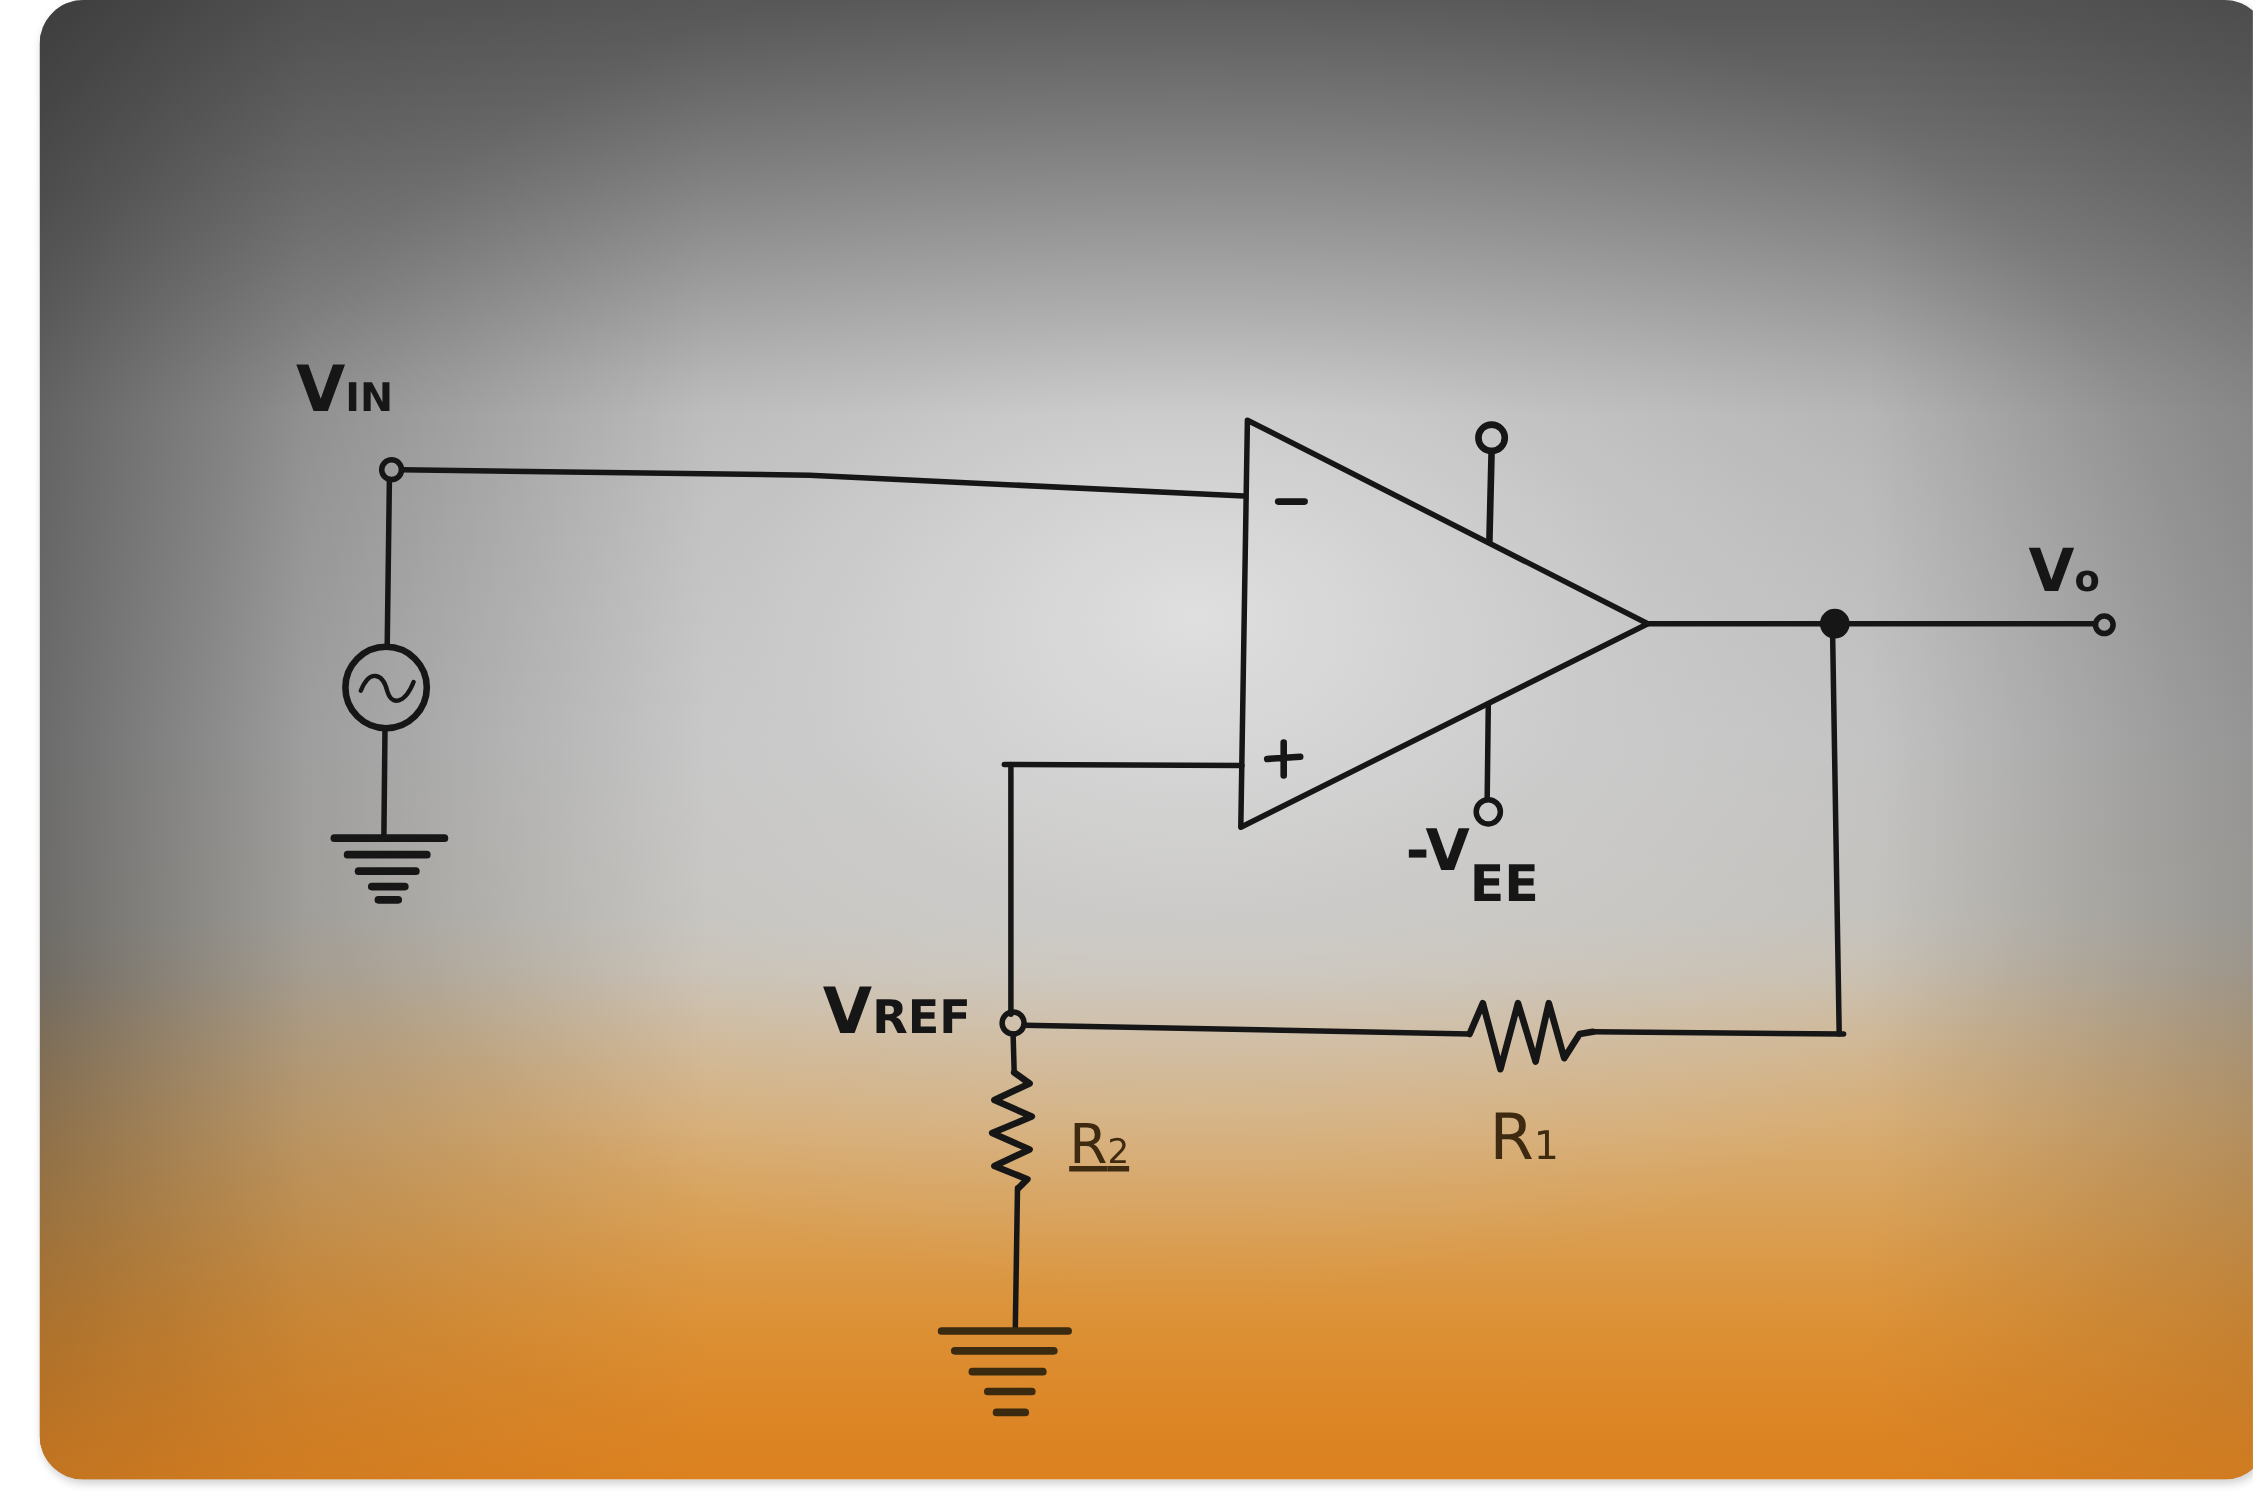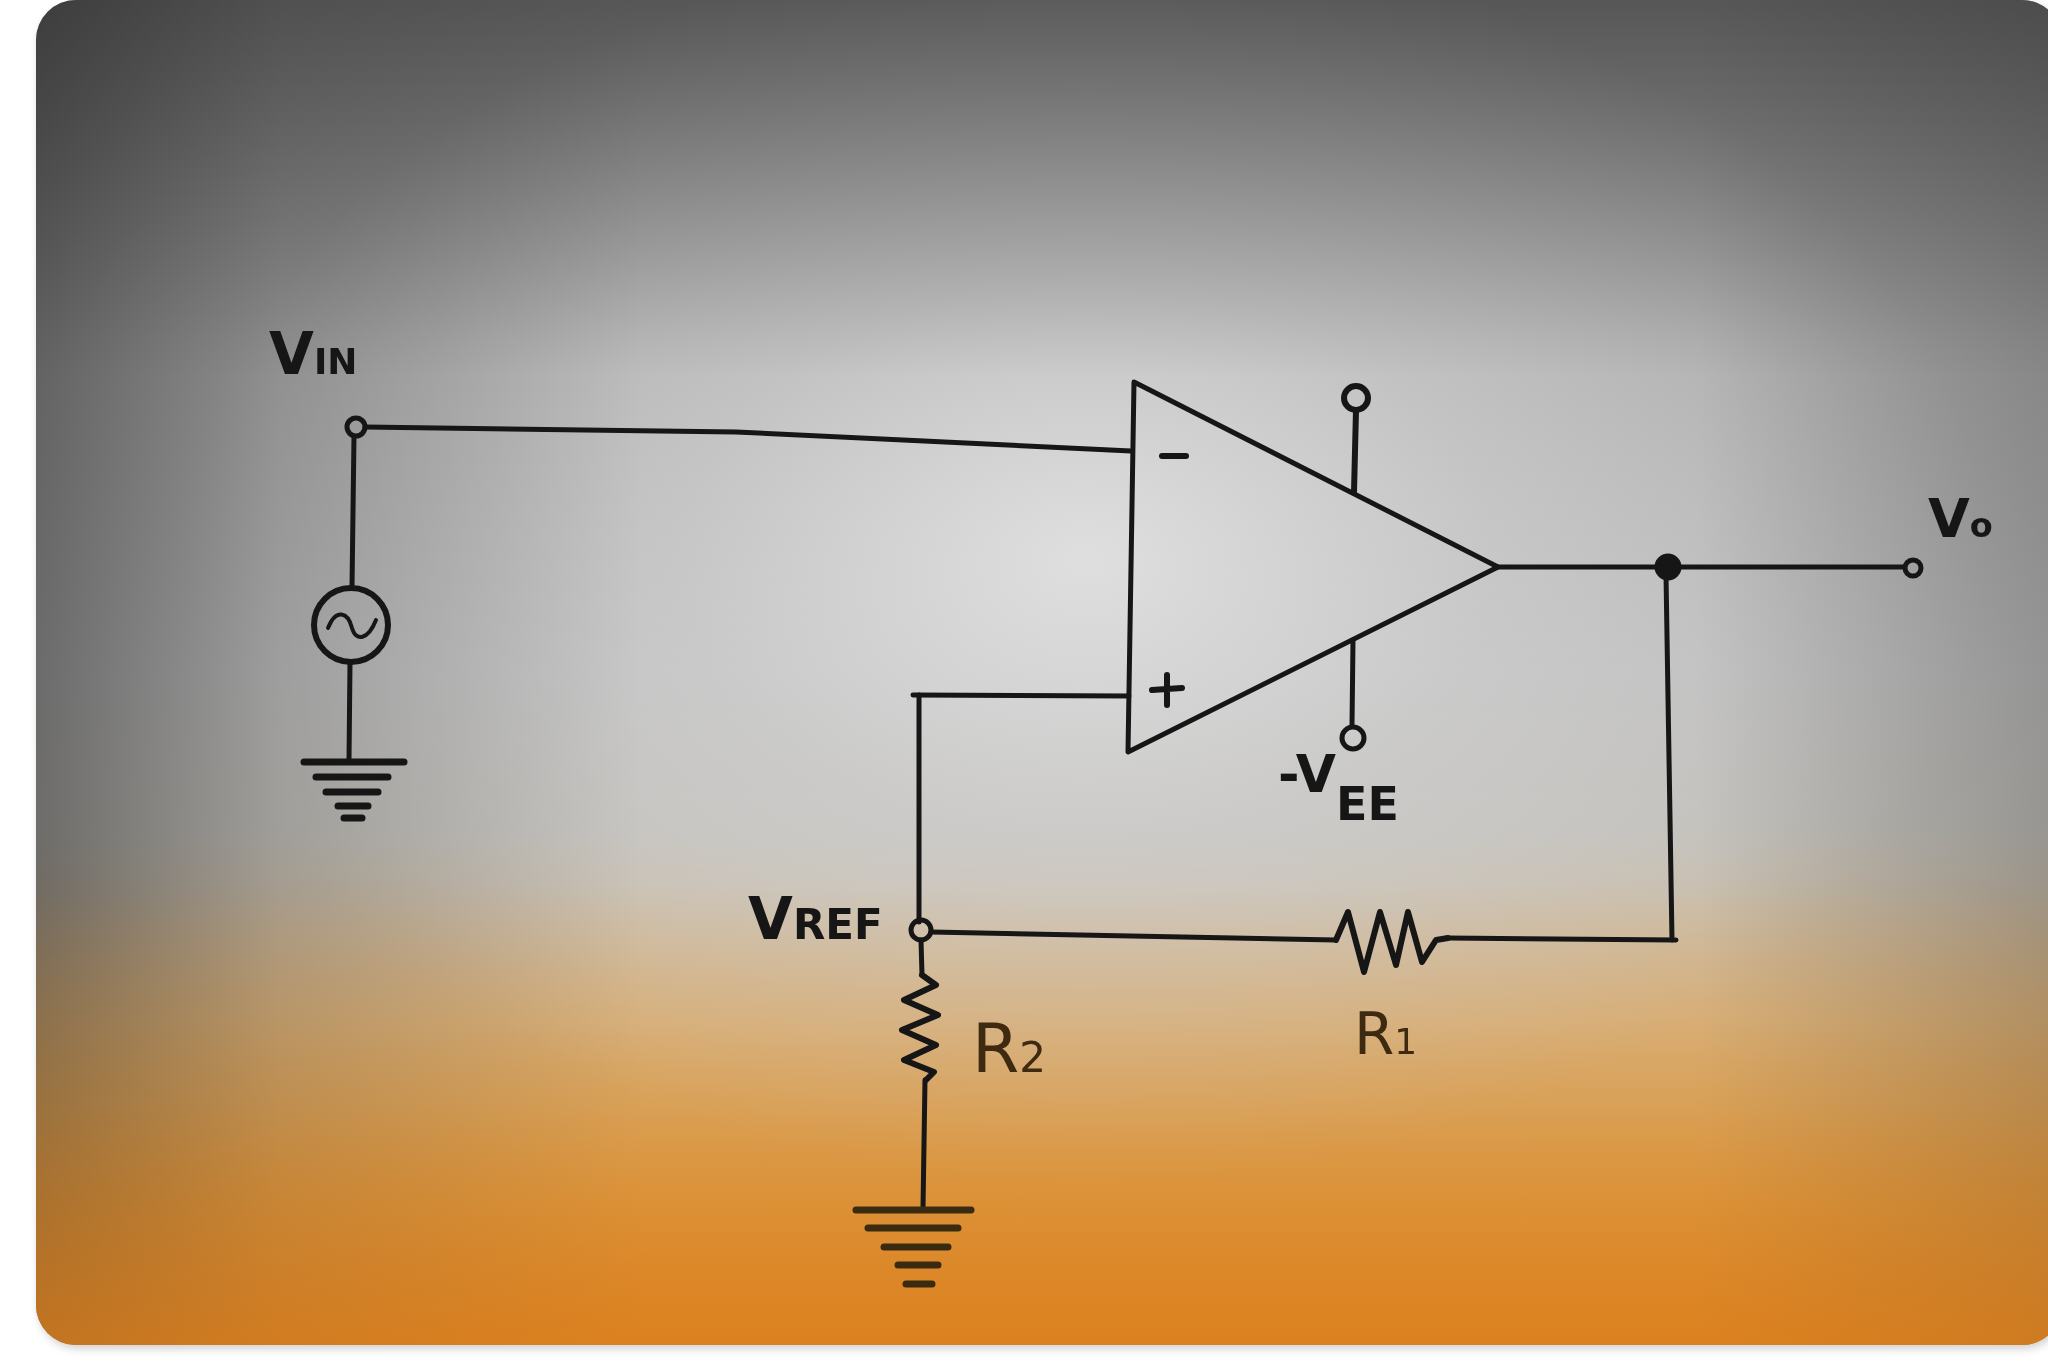--- a/index.html
+++ b/index.html
@@ -124,29 +124,29 @@
 
   <div class="lbl" style="left:233px; top:325px; font-size:58px;">
     <span>V</span><span class="sub">IN</span>
   </div>
 
 
   <div class="lbl" style="left:1242px; top:748px; font-size:52px;">
     <span>-V</span><span style="font-size:46px; position:relative; top:28px;">EE</span>
   </div>
 
-  <div class="lbl" style="left:1892px; top:492px; font-size:54px;">
+  <div class="lbl" style="left:1808px; top:492px; font-size:54px;">
     <span>V</span><span class="sub">o</span>
   </div>
 
   <div class="lbl" style="left:712px; top:890px; font-size:58px;">
     <span>V</span><span style="font-size:42px;">REF</span>
   </div>
 
   <div class="lbl brown" style="left:1318px; top:1005px; font-size:58px; font-weight:normal;">
     <span>R</span><span class="sub">1</span>
   </div>
 
-  <div class="lbl brown" style="left:936px; top:1015px; font-size:68px; font-weight:normal;">
+  <div class="lbl brown" style="left:936px; top:1015px; font-size:50px; font-weight:normal;text-decoration:underline;">
     <span>R</span><span class="sub">2</span>
   </div>
 
 </div>
 
 </body></html>

